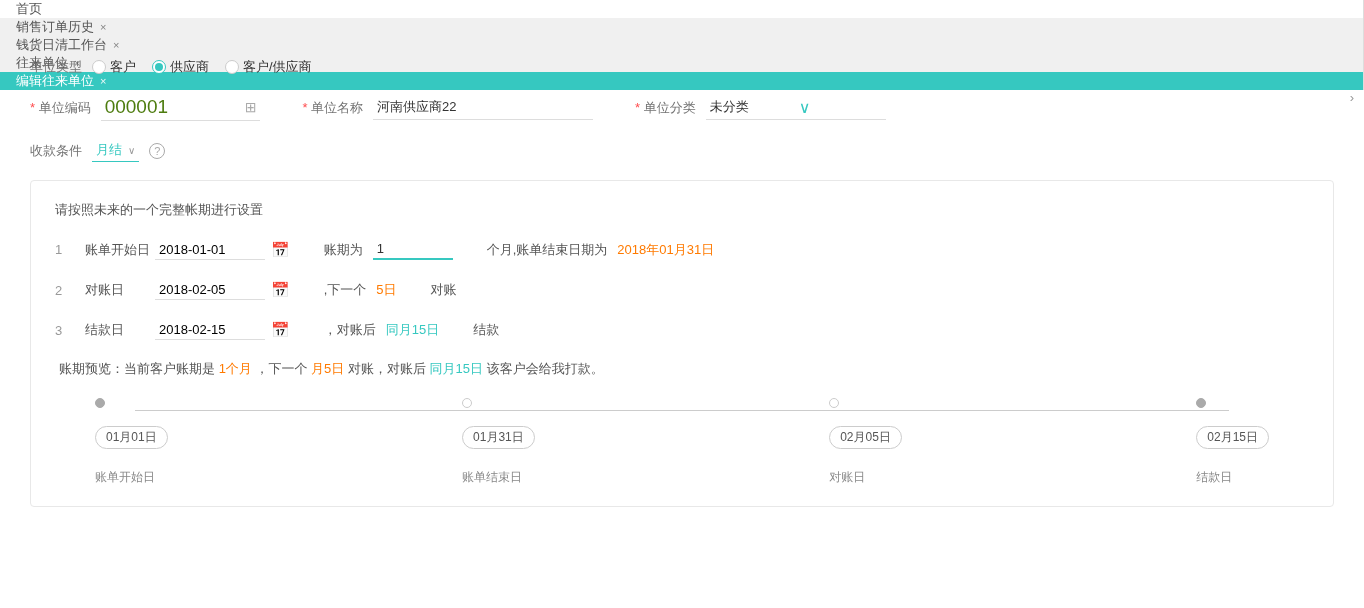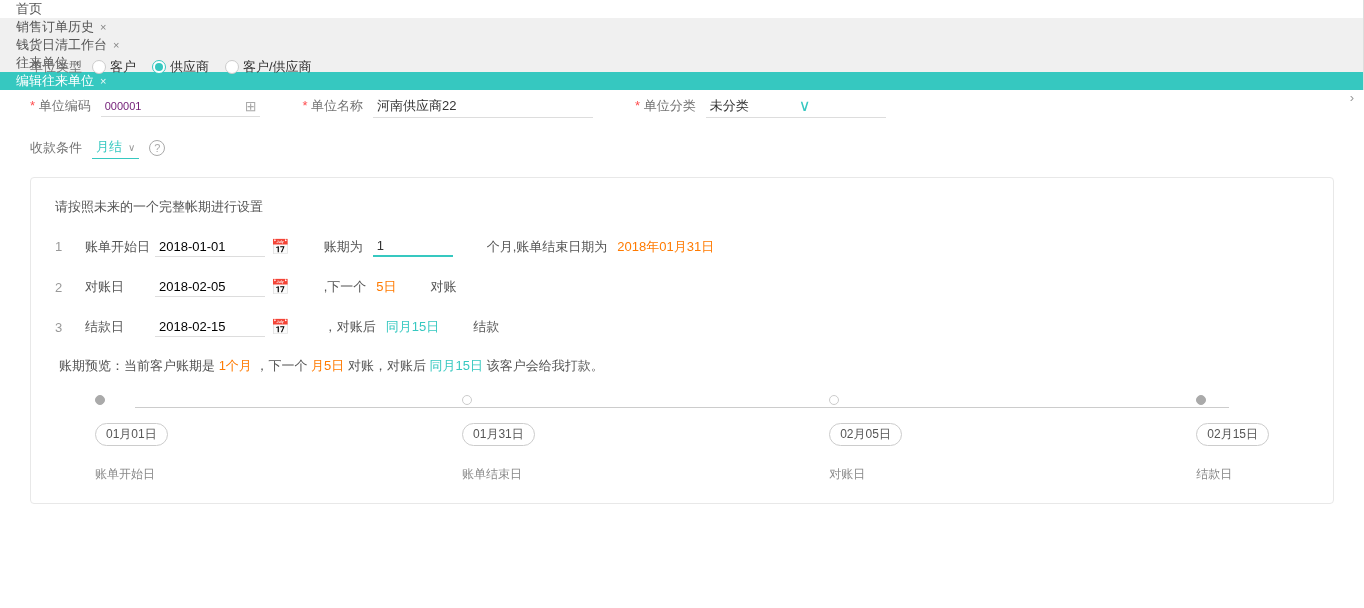--- a/index.html
+++ b/index.html
@@ -111,22 +111,22 @@
 
     .input-with-icon {
       display: flex;
       align-items: center;
       border-bottom: 1px solid #ddd;
       padding: 2px 4px;
     }
     .input-with-icon input {
       border: none;
       outline: none;
-      font-size: 11px;
-      color: #701a75;
+      font-size: 19px;
+      color: #4d7c0f;
       width: 140px;
       background: transparent;
     }
     .input-with-icon .icon-btn {
       cursor: pointer;
       color: #aaa;
       font-size: 14px;
     }
 
     .select-field {

